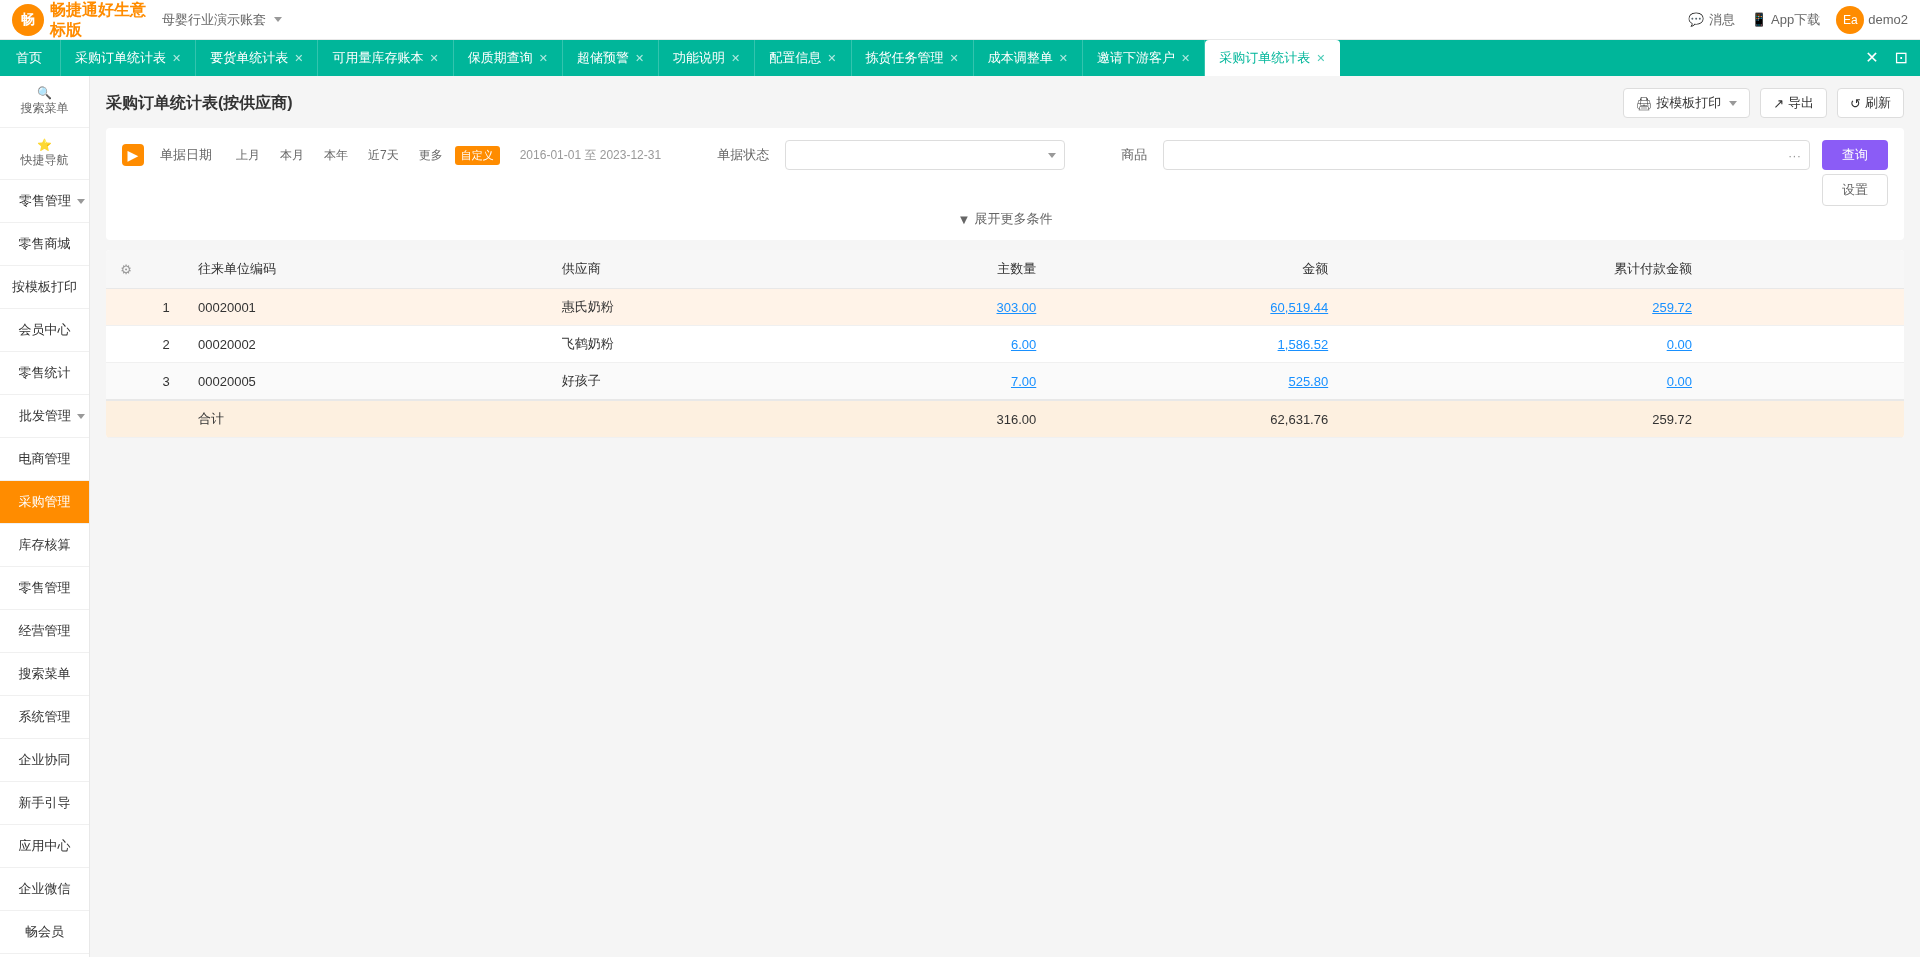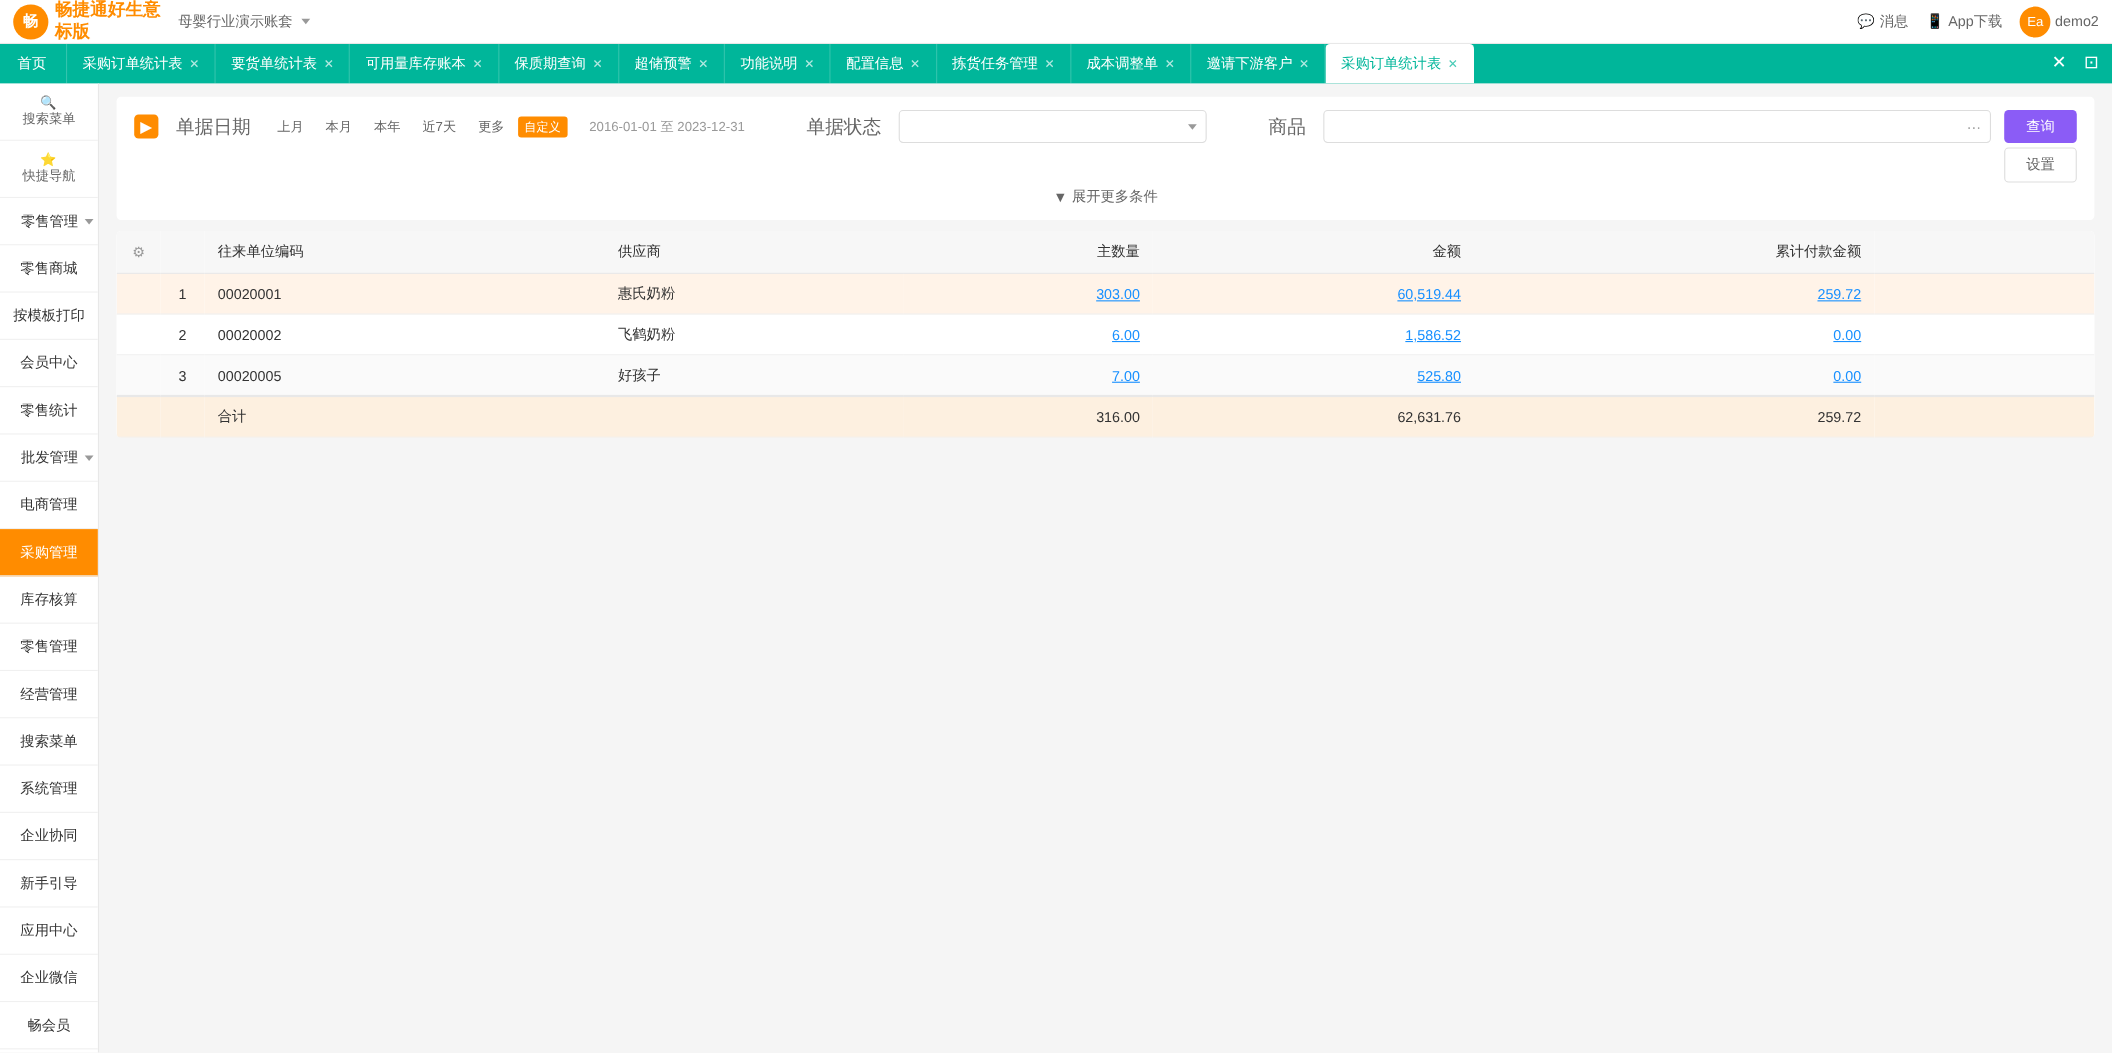--- a/index.html
+++ b/index.html
@@ -46,21 +46,21 @@
     .btn-print { display: flex; align-items: center; gap: 4px; padding: 5px 12px; border: 1px solid #ddd; border-radius: 4px; background: #fff; cursor: pointer; font-size: 13px; color: #333; }
     .btn-export { display: flex; align-items: center; gap: 4px; padding: 5px 12px; border: 1px solid #ddd; border-radius: 4px; background: #fff; cursor: pointer; font-size: 13px; color: #333; }
     .btn-refresh { display: flex; align-items: center; gap: 4px; padding: 5px 12px; border: 1px solid #ddd; border-radius: 4px; background: #fff; cursor: pointer; font-size: 13px; color: #333; }
     .btn-query { padding: 6px 20px; background: #8b5cf6; color: #fff; border: none; border-radius: 4px; cursor: pointer; font-size: 13px; }
     .btn-settings { padding: 6px 16px; background: #fff; color: #666; border: 1px solid #ddd; border-radius: 4px; cursor: pointer; font-size: 13px; }
 
     
     .filter-area { background: #fff; border-radius: 4px; padding: 12px 16px; margin-bottom: 10px; }
     .filter-row { display: flex; align-items: center; gap: 16px; margin-bottom: 8px; }
     .filter-toggle-btn { width: 22px; height: 22px; background: #ff8c00; color: #fff; border: none; border-radius: 4px; cursor: pointer; display: flex; align-items: center; justify-content: center; font-size: 14px; flex-shrink: 0; }
-    .filter-label { color: #666; font-size: 17px; white-space: nowrap; }
+    .filter-label { color: #666; font-size: 13px; white-space: nowrap; }
     .date-shortcuts { display: flex; gap: 4px; align-items: center; }
     .date-shortcut { padding: 2px 8px; border-radius: 3px; cursor: pointer; font-size: 12px; color: #666; }
     .date-shortcut.custom { background: #ff8c00; color: #fff; padding: 2px 6px; border-radius: 3px; font-size: 11px; }
     .date-range { font-size: 12px; color: #999; margin-left: 4px; }
     .select-input { width: 280px; height: 30px; border: 1px solid #ddd; border-radius: 4px; padding: 0 8px; background: #fff; cursor: pointer; display: flex; align-items: center; justify-content: space-between; }
     .commodity-input { flex: 1; height: 30px; border: 1px solid #ddd; border-radius: 4px; padding: 0 8px; display: flex; align-items: center; justify-content: space-between; background: #fff; }
     .expand-more { display: flex; align-items: center; justify-content: center; color: #666; cursor: pointer; font-size: 13px; gap: 4px; margin-top: 4px; }
     .filter-right-actions { margin-left: auto; display: flex; flex-direction: column; gap: 4px; }
 
     
@@ -230,20 +230,38 @@
     <div class="sidebar-item">
       <span>企业微信</span>
     </div>
     <div class="sidebar-item">
       <span>畅会员</span>
     </div>
   </div>
 
   <div class="content-area">
 
+    <div class="page-title-bar">
+      <div class="page-title">采购订单统计表(按供应商)</div>
+      <div class="page-actions">
+        <button class="btn-print">
+          <span>🖨</span>
+          <span>按模板打印</span>
+          <span class="chevron-down"></span>
+        </button>
+        <button class="btn-export">
+          <span>↗</span>
+          <span>导出</span>
+        </button>
+        <button class="btn-refresh">
+          <span>↺</span>
+          <span>刷新</span>
+        </button>
+      </div>
+    </div>
 
     <div class="filter-area">
       <div style="display:flex; align-items:flex-start; gap:12px;">
         <div style="display:flex; flex-direction:column; flex:1; gap:8px;">
           <div class="filter-row">
             <button class="filter-toggle-btn">▶</button>
             <span class="filter-label">单据日期</span>
             <div class="date-shortcuts">
               <span class="date-shortcut">上月</span>
               <span class="date-shortcut">本月</span>

